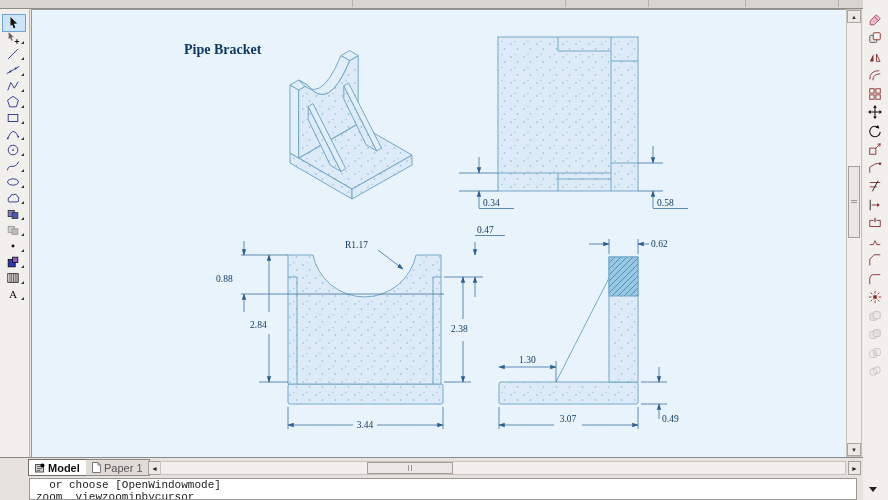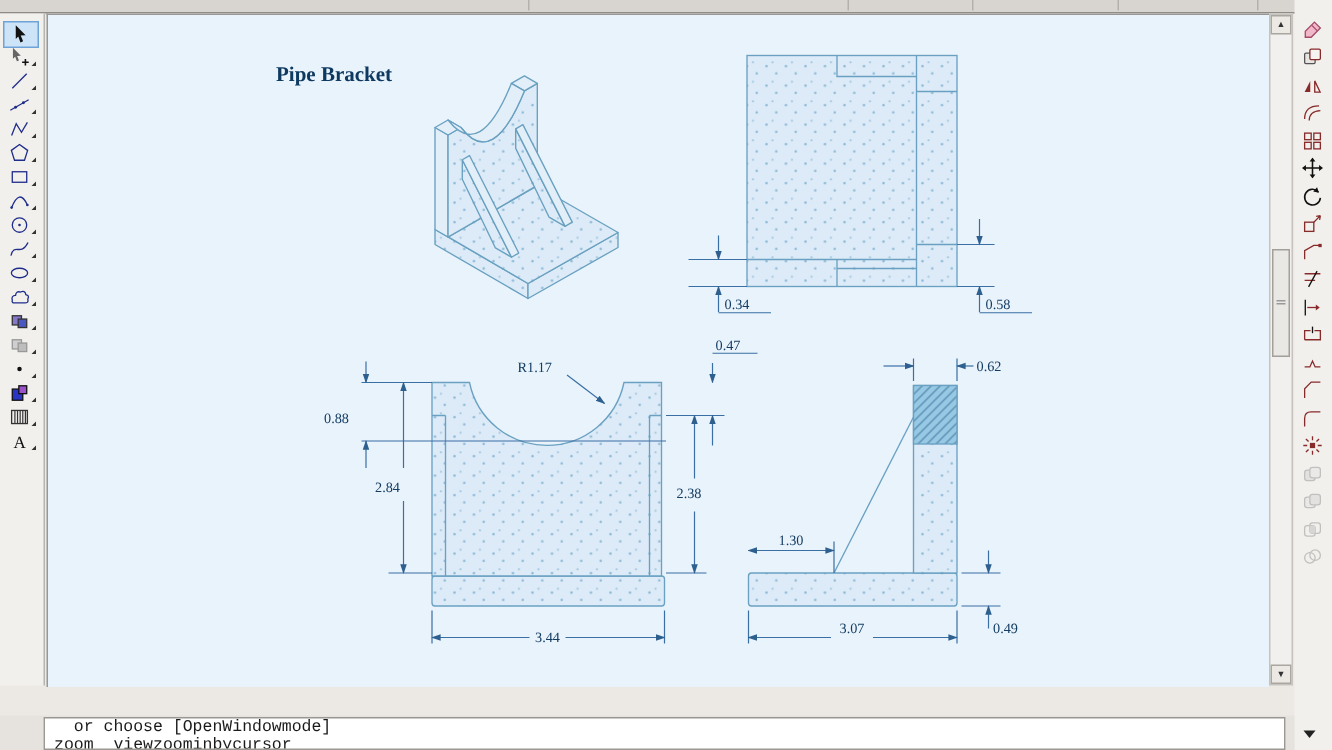--- a/index.html
+++ b/index.html
@@ -399,20 +399,42 @@
     </g>
   </svg>
   </div>
 
   <div id="vscroll">
     <div class="sbtn" style="left:0;top:0;width:14px;height:13px;">▲</div>
     <div id="vthumb"></div>
     <div class="sbtn" style="left:0;top:433px;width:14px;height:13px;">▼</div>
   </div>
 
+  <div id="tabrow">
+    <div id="tab-model" class="sheet-tab">
+      <svg width="10" height="10" viewBox="0 0 10 10">
+          <rect x="0.5" y="1.5" width="8" height="7.5" fill="#cfcdc9" stroke="#555"></rect>
+          <path d="M2,3.5 H7 M2,5.5 H7 M2,7.5 H5" stroke="#555" stroke-width="0.8"></path>
+          <circle cx="7.5" cy="2.5" r="2" fill="#8a8larger"></circle>
+        </svg>
+      <span>Model</span>
+    </div>
+    <div id="tab-paper" class="sheet-tab">
+      <svg width="9" height="11" viewBox="0 0 9 11">
+          <path d="M0.5,0.5 H6 L8.5,3 V10.5 H0.5 Z" fill="#fff" stroke="#777"></path>
+          <path d="M6,0.5 V3 H8.5" fill="none" stroke="#777"></path>
+        </svg>
+      <span>Paper 1</span>
+    </div>
+    <div class="mini-btn" style="left:148px">◄</div>
+    <div id="hscroll">
+      <div id="hthumb"></div>
+    </div>
+    <div class="mini-btn" style="left:848px">►</div>
+  </div>
 
   <div id="cmdband">
     <div id="cmdbox">
       <div class="cmdline">  or choose [OpenWindowmode]</div>
       <div class="cmdline">zoom  viewzoominbycursor</div>
     </div>
   </div>
 
 </div>
 

